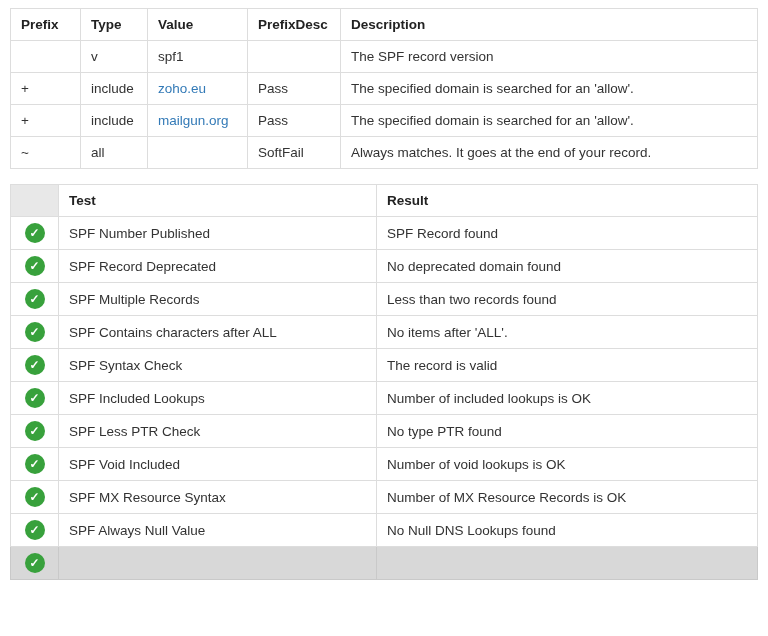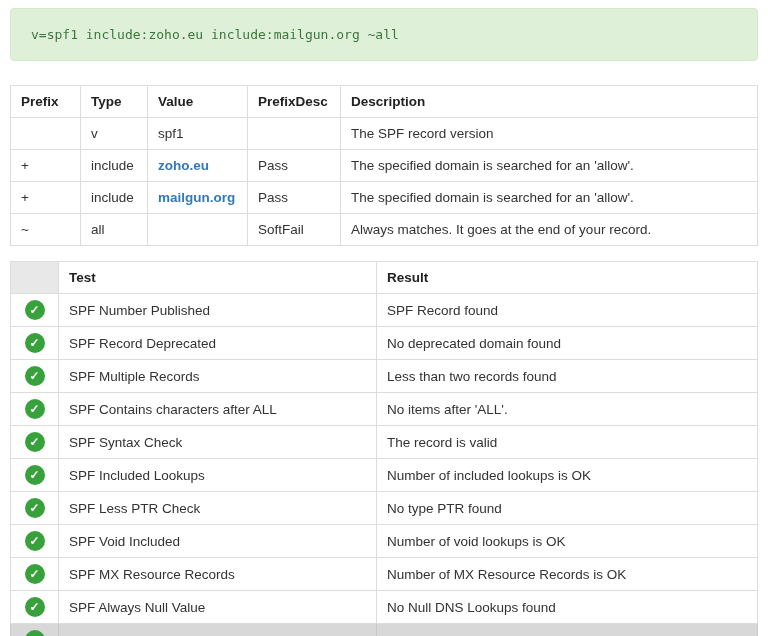--- a/index.html
+++ b/index.html
@@ -46,21 +46,20 @@
 
   .spf-table { margin-bottom: 15px; }
   .spf-table col.c-prefix { width: 70px; }
   .spf-table col.c-type { width: 67px; }
   .spf-table col.c-value { width: 100px; }
   .spf-table col.c-prefixdesc { width: 93px; }
 
   a.domain-link {
     color: var(--link-color, #337ab7);
     text-decoration: none;
-    font-weight: bold;
   }
 
   .test-table col.c-icon { width: 48px; }
   .test-table col.c-test { width: 318px; }
   .test-table th.icon-col { background: var(--header-gray, #e8e8e8); }
   .test-table td.icon-col { text-align: center; padding: 6px 4px; }
 
   .check-icon {
     display: inline-flex;
     align-items: center;
@@ -78,23 +77,20 @@
   tr.partial-row td {
     background: var(--partial-row-gray, #d8d8d8);
     border-color: #c9c9c9;
   }
 </style>
 </head>
 <body>
 
 <div class="page">
 
-  <div class="record-box">
-    <code>v=spf1 include:zoho.eu include:mailgun.org ~all</code>
-  </div>
 
   <table class="spf-table">
     <colgroup>
       <col class="c-prefix">
         <col class="c-type">
         <col class="c-value">
         <col class="c-prefixdesc">
         <col class="c-desc">
     </colgroup>
     <thead>
@@ -187,21 +183,21 @@
           <td>SPF Less PTR Check</td>
           <td>No type PTR found</td>
         </tr>
         <tr>
           <td class="icon-col"><span class="check-icon">✓</span></td>
           <td>SPF Void Included</td>
           <td>Number of void lookups is OK</td>
         </tr>
         <tr>
           <td class="icon-col"><span class="check-icon">✓</span></td>
-          <td>SPF MX Resource Records</td>
+          <td>SPF MX Resource Syntax</td>
           <td>Number of MX Resource Records is OK</td>
         </tr>
         <tr>
           <td class="icon-col"><span class="check-icon">✓</span></td>
           <td>SPF Always Null Value</td>
           <td>No Null DNS Lookups found</td>
         </tr>
         <tr class="partial-row">
           <td class="icon-col"><span class="check-icon">✓</span></td>
           <td></td>

